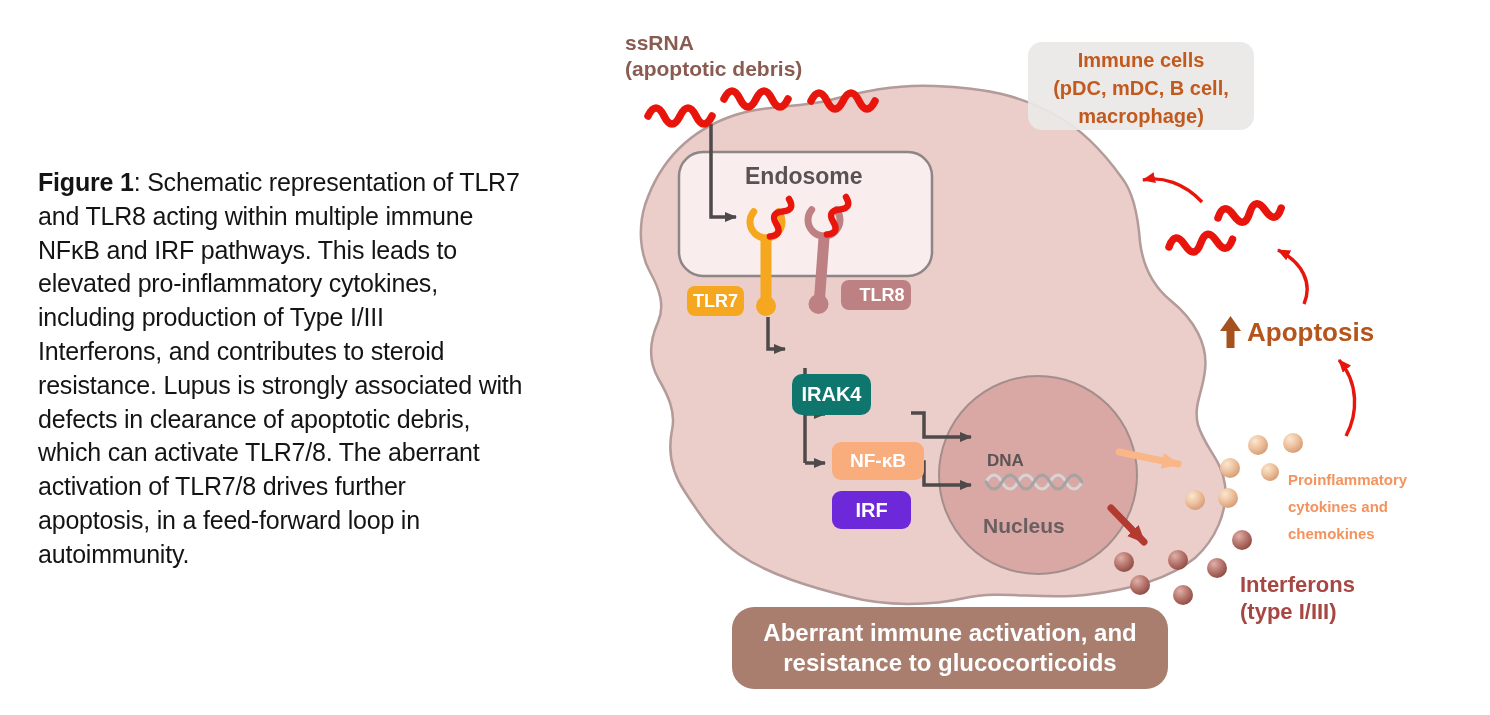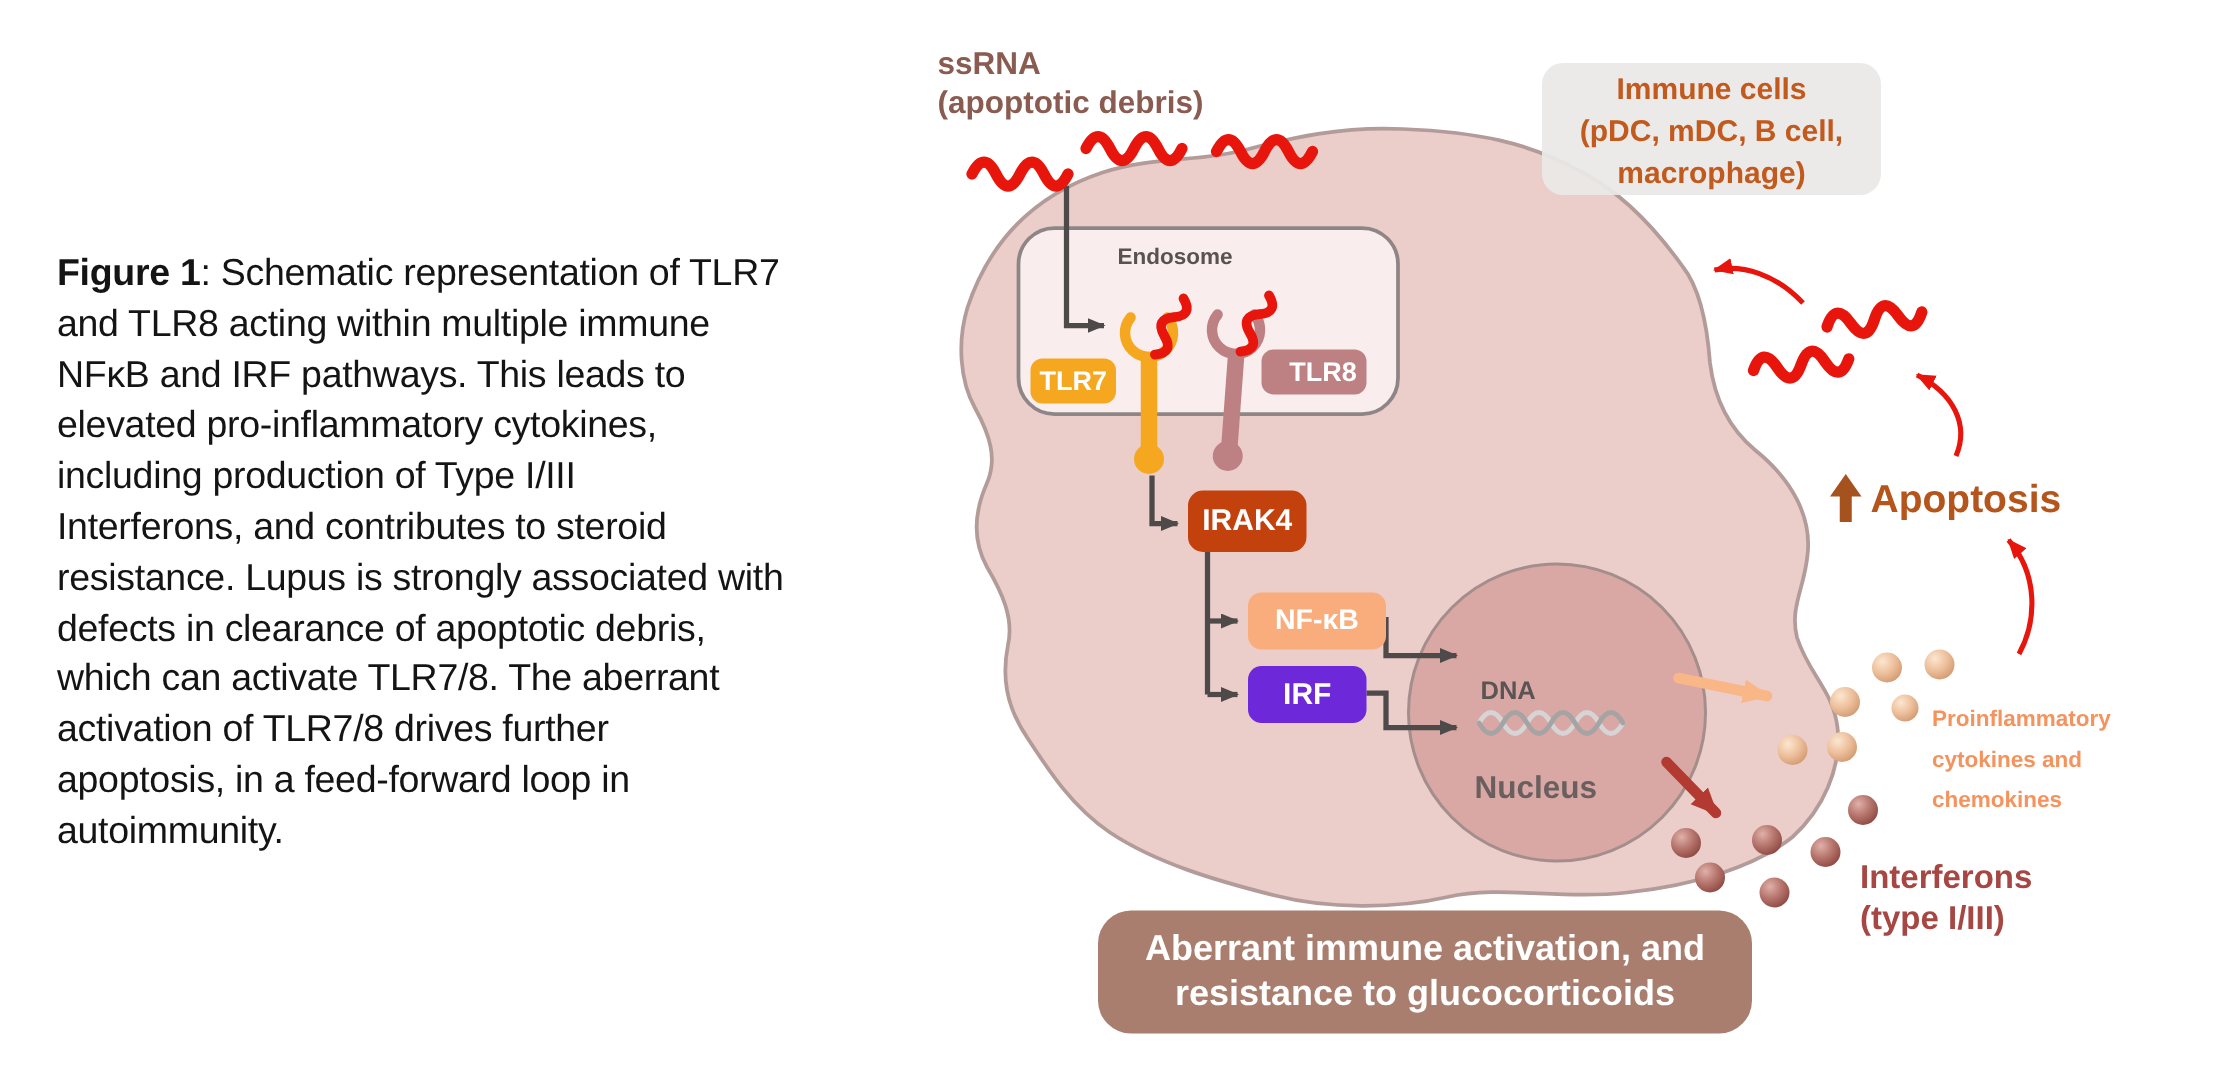--- a/index.html
+++ b/index.html
@@ -17,28 +17,29 @@
   .cap-line{white-space:nowrap;}
   .cap-bold{font-weight:700;}
   
   .dlabel{font-weight:700;text-align:left;}
   #ssrna-label{left:625px;top:30px;width:262px;font-size:21px;line-height:26px;color:#8A5B50;}
   #immune-box{
     left:1028px;top:42px;width:226px;height:88px;background:rgba(233,232,231,0.93);
     border-radius:14px;color:#C2591D;font-size:20px;line-height:28px;font-weight:700;
     text-align:center;padding-top:4px;box-sizing:border-box;
   }
-  #endosome-label{left:745px;top:163px;width:200px;font-size:15px;color:#595252;}
+  #endosome-label{left:745px;top:163px;width:200px;font-size:23px;color:#595252;}
   .badge{
     color:#ffffff;font-weight:700;text-align:center;border-radius:8px;
     box-sizing:border-box;
+    margin-top:47px;
   }
   #tlr7-badge{left:687px;top:239px;width:57px;height:30px;line-height:30px;font-size:18px;background:#F5A71F;}
   #tlr8-badge{left:841px;top:233px;width:70px;height:30px;line-height:30px;font-size:18px;background:#BE8183;padding-left:12px;}
-  #irak4-box{left:792px;top:327px;width:79px;height:41px;line-height:41px;font-size:20px;background:#c2410c;border-radius:10px;}
+  #irak4-box{left:792px;top:327px;width:79px;height:41px;line-height:41px;font-size:20px;background:#0f766e;border-radius:10px;}
   #nfkb-box{left:832px;top:395px;width:92px;height:38px;line-height:38px;font-size:19px;background:#F9AC7C;border-radius:9px;}
   #irf-box{left:832px;top:444px;width:79px;height:38px;line-height:38px;font-size:20px;background:#6d28d9;border-radius:9px;}
   #dna-label{left:987px;top:451px;width:100px;font-size:17px;color:#5C5454;}
   #nucleus-label{left:983px;top:514px;width:110px;font-size:21px;color:#6A5F5F;}
   #apoptosis-label{left:1247px;top:317px;font-size:26px;color:#B5541B;font-weight:700;white-space:nowrap;}
   #proinflammatory-label{left:1288px;top:466px;width:180px;font-size:15px;line-height:27px;color:#F4935E;font-weight:700;text-align:left;}
   #interferons-label{left:1240px;top:571px;width:140px;font-size:22px;line-height:27px;color:#A64744;font-weight:700;text-align:left;}
   #bottom-box{
     left:732px;top:607px;width:436px;height:82px;background:#A97E6E;border-radius:22px;
     color:#ffffff;font-size:24px;line-height:30px;font-weight:700;text-align:center;

